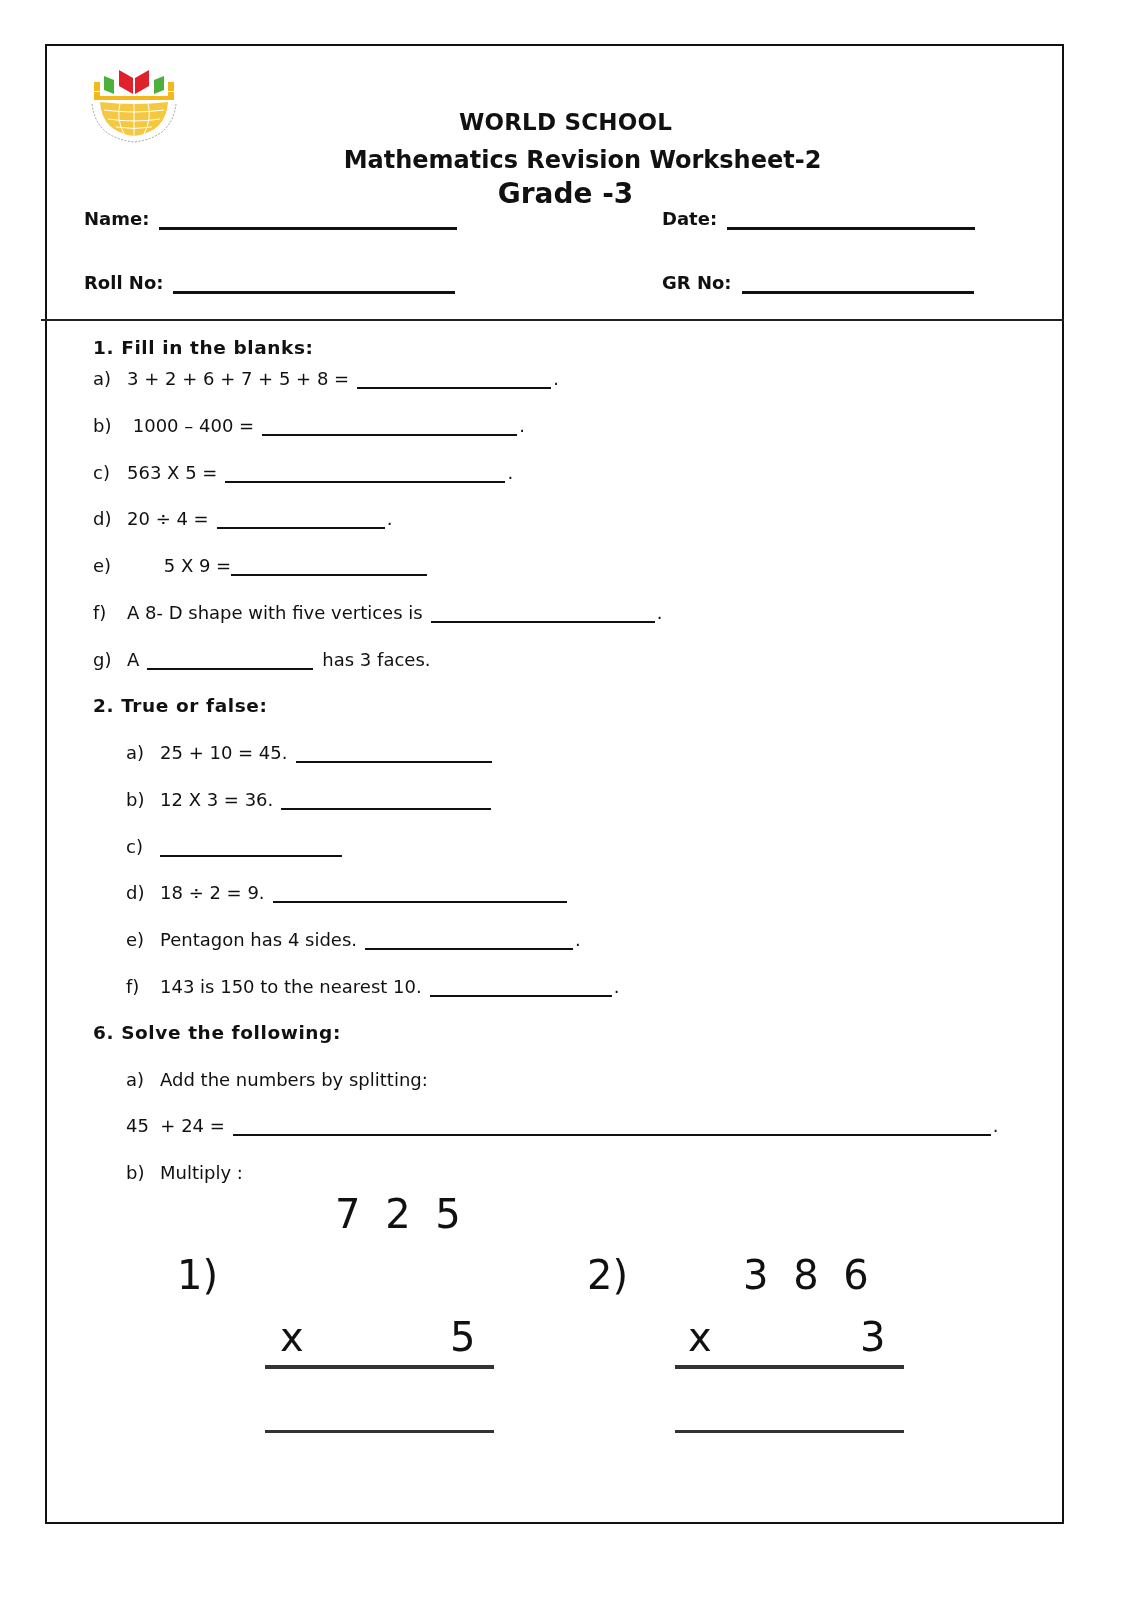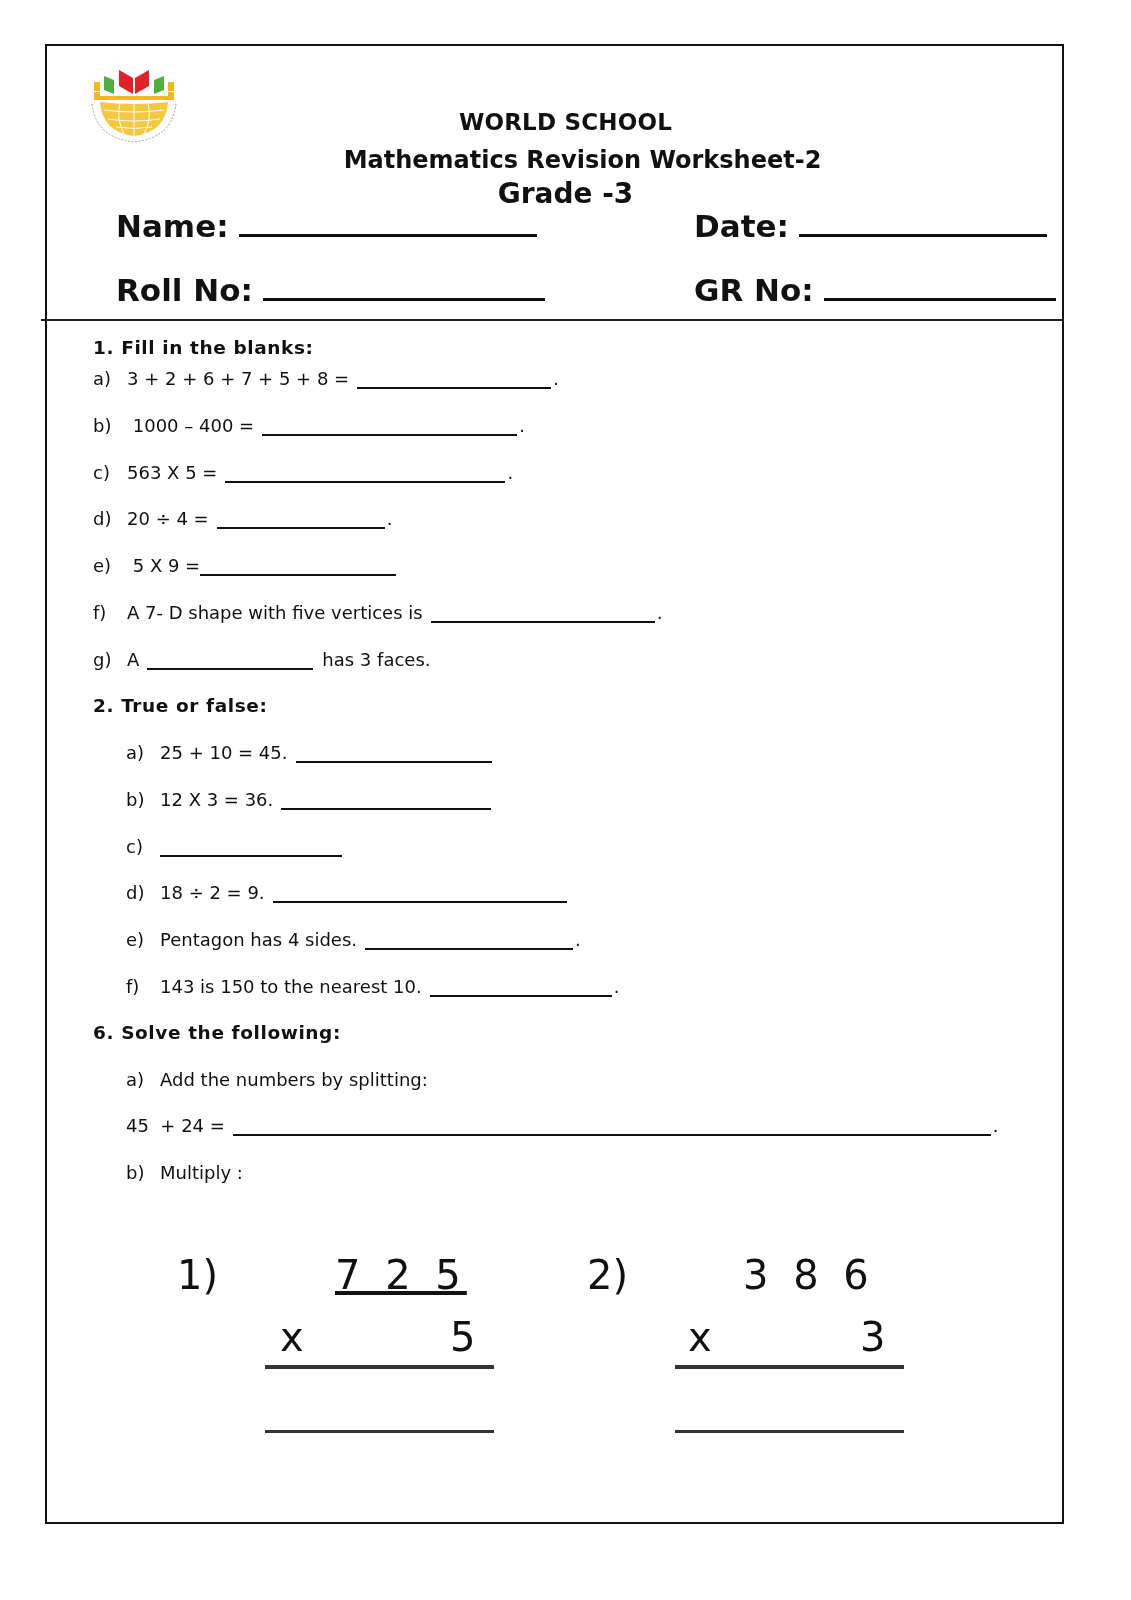--- a/index.html
+++ b/index.html
@@ -23,21 +23,21 @@
     }
     .ws-title {
       position: absolute; left: 17px; width: 1131px; top: 146px; text-align: center;
       font-weight: bold; font-size: 24px;
     }
     .grade-title {
       position: absolute; left: 0; width: 1131px; top: 177px; text-align: center;
       font-weight: bold; font-size: 28px;
     }
 
-    .field { position: absolute; display: flex; align-items: center; font-weight: bold; font-size: 31px; margin-left: 32px; }
+    .field { position: absolute; display: flex; align-items: flex-start; font-weight: bold; font-size: 18px; }
     .field .lbl { white-space: nowrap; }
     .field .line { border-bottom: 3px solid #111; height: 22px; margin-left: 10px; }
 
     .content { position: absolute; left: 0; top: 0; width: 1131px; height: 1600px; }
     .q {
       position: absolute; font-family: "DejaVu Sans", sans-serif; font-size: 18px;
       white-space: nowrap; display: flex; align-items: flex-end; color: #111;
     }
     .q.heading { font-weight: bold; font-size: 18.5px; letter-spacing: 0.6px; }
     .q .letter { display: inline-block; width: 34px; }
@@ -120,26 +120,26 @@
     <span class="dot">.</span>
   </div>
   <div class="q" style="left:93px; top:508px;">
     <span class="letter">d)</span>
     <span>20 ÷ 4 =</span>
     <span class="blank" style="width:168px;"></span>
     <span class="dot">.</span>
   </div>
   <div class="q" style="left:93px; top:555px;">
     <span class="letter">e)</span>
-    <span style="white-space:pre;"> 5 X 9 =</span>
+    <span style="white-space:pre;margin-left:31px;"> 5 X 9 =</span>
     <span class="blank" style="width:196px; margin-left:0;"></span>
   </div>
   <div class="q" style="left:93px; top:602px;">
     <span class="letter">f)</span>
-    <span>A 7- D shape with five vertices is</span>
+    <span>A 8- D shape with five vertices is</span>
     <span class="blank" style="width:224px;"></span>
     <span class="dot">.</span>
   </div>
   <div class="q" style="left:93px; top:649px;">
     <span class="letter">g)</span>
     <span>A</span>
     <span class="blank" style="width:166px; margin-right:9px;"></span>
     <span>has 3 faces.</span>
   </div>
 
@@ -187,21 +187,21 @@
     <span style="white-space:pre;">45  + 24 =</span>
     <span class="blank" style="width:758px;"></span>
     <span class="dot">.</span>
   </div>
   <div class="q" style="left:126px; top:1162px;">
     <span class="letter">b)</span>
     <span>Multiply :</span>
   </div>
 
   <div class="mult" style="left:177px; top:1252px;">1)</div>
-  <div class="mult" style="left:335px; top:1252px; letter-spacing:6px;text-decoration:underline;">7 2 5</div>
+  <div class="mult" style="left:335px; top:1191px; letter-spacing:6px;">7 2 5</div>
   <div class="mult" style="left:280px; top:1314px;">x</div>
   <div class="mult" style="left:450px; top:1314px;">5</div>
   <div class="mult-rule" style="left:265px; top:1365px; width:229px;"></div>
   <div class="mult-rule" style="left:265px; top:1430px; width:229px; border-top-width:3px;"></div>
 
   <div class="mult" style="left:587px; top:1252px;">2)</div>
   <div class="mult" style="left:743px; top:1252px; letter-spacing:6px;">3 8 6</div>
   <div class="mult" style="left:688px; top:1314px;">x</div>
   <div class="mult" style="left:860px; top:1314px;">3</div>
   <div class="mult-rule" style="left:675px; top:1365px; width:229px;"></div>

